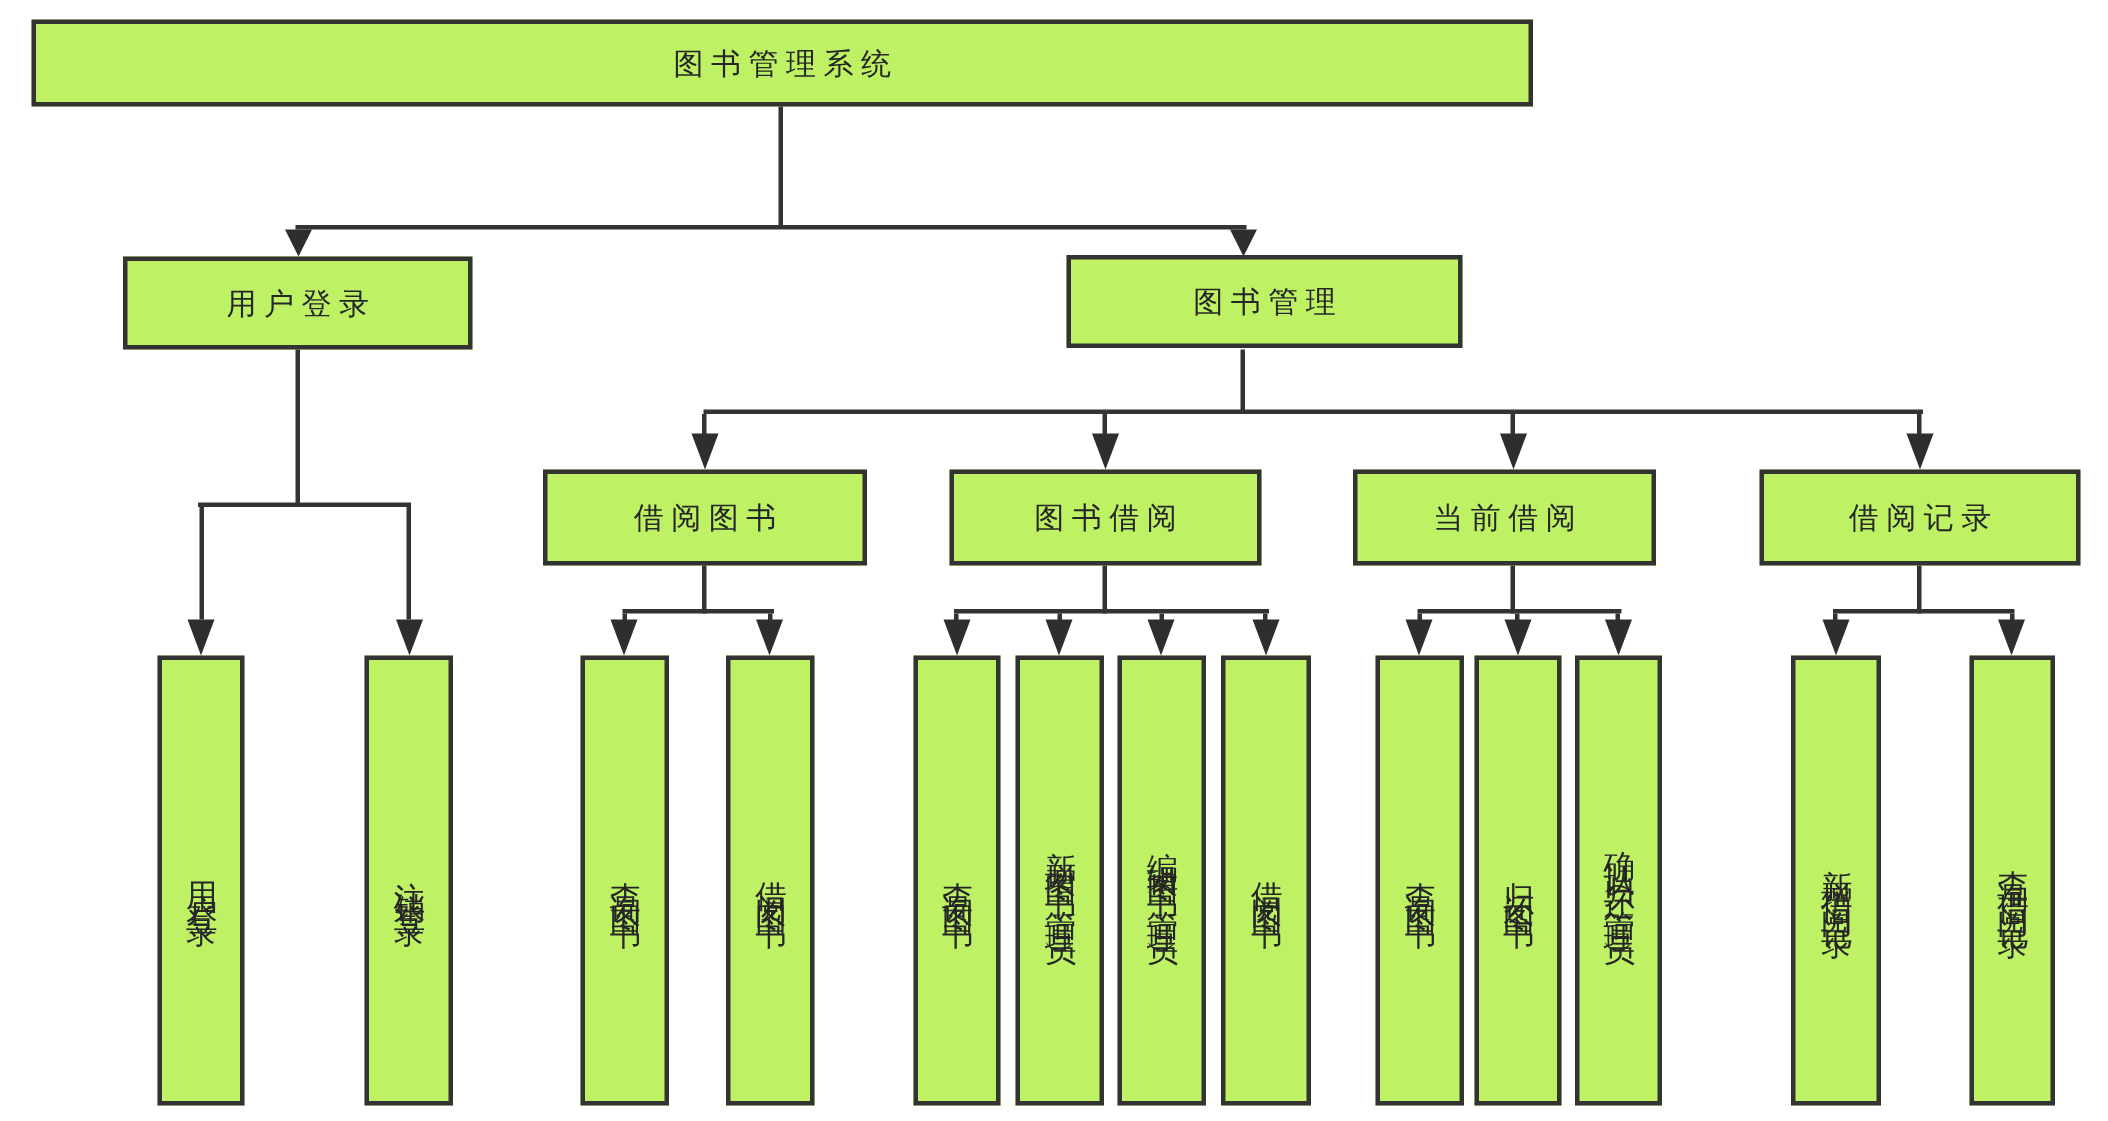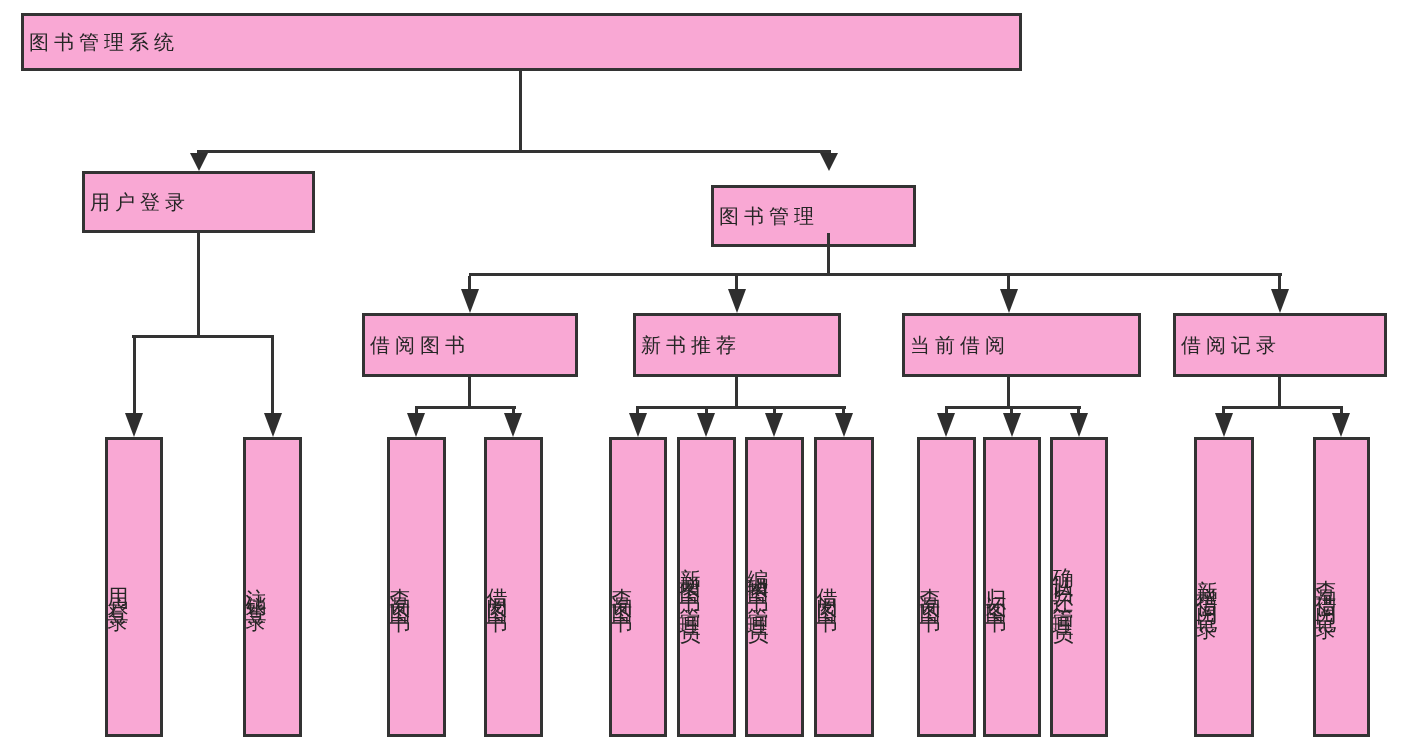--- a/index.html
+++ b/index.html
@@ -1,22 +1,22 @@
 <!DOCTYPE html>
 <html><head>
 <meta charset="utf-8">
 <style>
   html,body{margin:0;padding:0;background:#ffffff;}
   .canvas{
     position:relative;width:1405px;height:747px;background:#ffffff;overflow:hidden;
     font-family:"Liberation Sans","DejaVu Sans",sans-serif;color:#262626;
   }
   .box{
-    position:absolute;border:3px solid #333333;background:#f9a8d4;box-sizing:border-box;
-    display:flex;align-items:center;justify-content:flex-start;
+    position:absolute;border:3px solid #333333;background:#bef264;box-sizing:border-box;
+    display:flex;align-items:center;justify-content:center;
   }
   .hlabel{font-size:20px;letter-spacing:5px;text-indent:5px;white-space:nowrap;color:#262626;}
   .vlabel{
     writing-mode:vertical-rl;text-orientation:mixed;font-size:21px;letter-spacing:8px;
     line-height:1;white-space:nowrap;color:#262626;
   }
   .vline{position:absolute;width:3px;background:#333333;}
   .hline{position:absolute;height:3px;background:#333333;}
   .arrow{position:absolute;width:0;height:0;border-left:9px solid transparent;border-right:9px solid transparent;border-top:24px solid #2e2e2e;}
   .arrow.small{border-top-width:18px;}
@@ -35,21 +35,21 @@
   </div>
 
   <div class="vline" style="left:519px;top:71px;height:79px"></div>
   <div class="hline" style="left:197px;top:150px;width:634px"></div>
   <div class="arrow small" style="left:190px;top:153px"></div>
   <div class="arrow small" style="left:820px;top:153px"></div>
 
   <div class="box" style="left:82px;top:171px;width:233px;height:62px">
     <span class="hlabel">用户登录</span>
   </div>
-  <div class="box" style="left:711px;top:185px;width:205px;height:62px">
+  <div class="box" style="left:711px;top:170px;width:264px;height:62px">
     <span class="hlabel">图书管理</span>
   </div>
 
   <div class="vline" style="left:197px;top:233px;height:105px"></div>
   <div class="hline" style="left:132px;top:335px;width:142px"></div>
   <div class="vline" style="left:133px;top:338px;height:75px"></div>
   <div class="vline" style="left:271px;top:338px;height:75px"></div>
   <div class="arrow" style="left:125px;top:413px"></div>
   <div class="arrow" style="left:264px;top:413px"></div>
 
@@ -61,23 +61,23 @@
   <div class="vline" style="left:1278px;top:276px;height:15px"></div>
   <div class="arrow" style="left:461px;top:289px"></div>
   <div class="arrow" style="left:728px;top:289px"></div>
   <div class="arrow" style="left:1000px;top:289px"></div>
   <div class="arrow" style="left:1271px;top:289px"></div>
 
   <div class="box" style="left:362px;top:313px;width:216px;height:64px">
     <span class="hlabel">借阅图书</span>
   </div>
   <div class="box" style="left:633px;top:313px;width:208px;height:64px">
-    <span class="hlabel">新书推荐</span>
+    <span class="hlabel">图书借阅</span>
   </div>
-  <div class="box" style="left:902px;top:313px;width:239px;height:64px">
+  <div class="box" style="left:902px;top:313px;width:202px;height:64px">
     <span class="hlabel">当前借阅</span>
   </div>
   <div class="box" style="left:1173px;top:313px;width:214px;height:64px">
     <span class="hlabel">借阅记录</span>
   </div>
 
   <div class="vline" style="left:468px;top:377px;height:32px"></div>
   <div class="hline" style="left:415px;top:406px;width:101px"></div>
   <div class="vline" style="left:415px;top:409px;height:6px"></div>
   <div class="vline" style="left:512px;top:409px;height:6px"></div>

